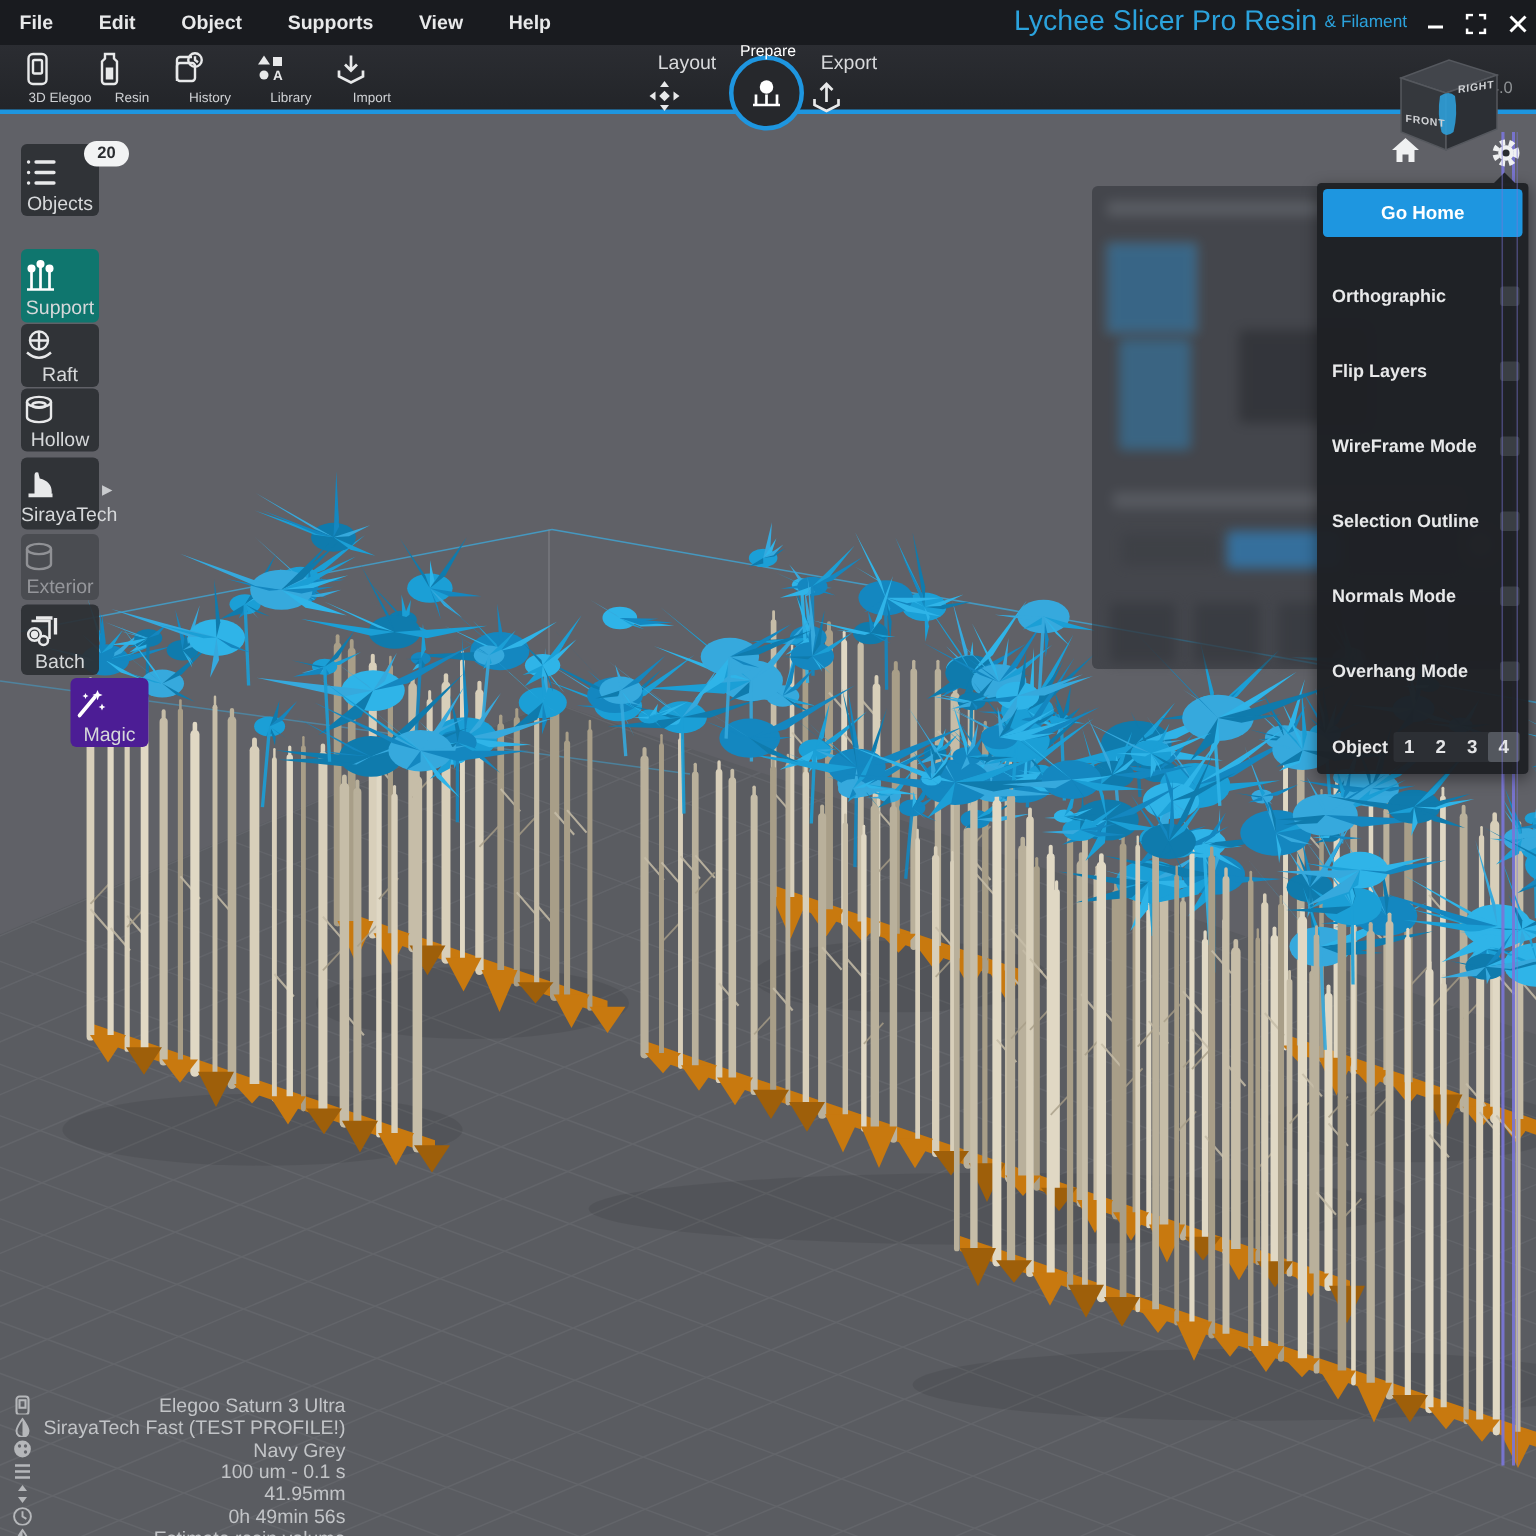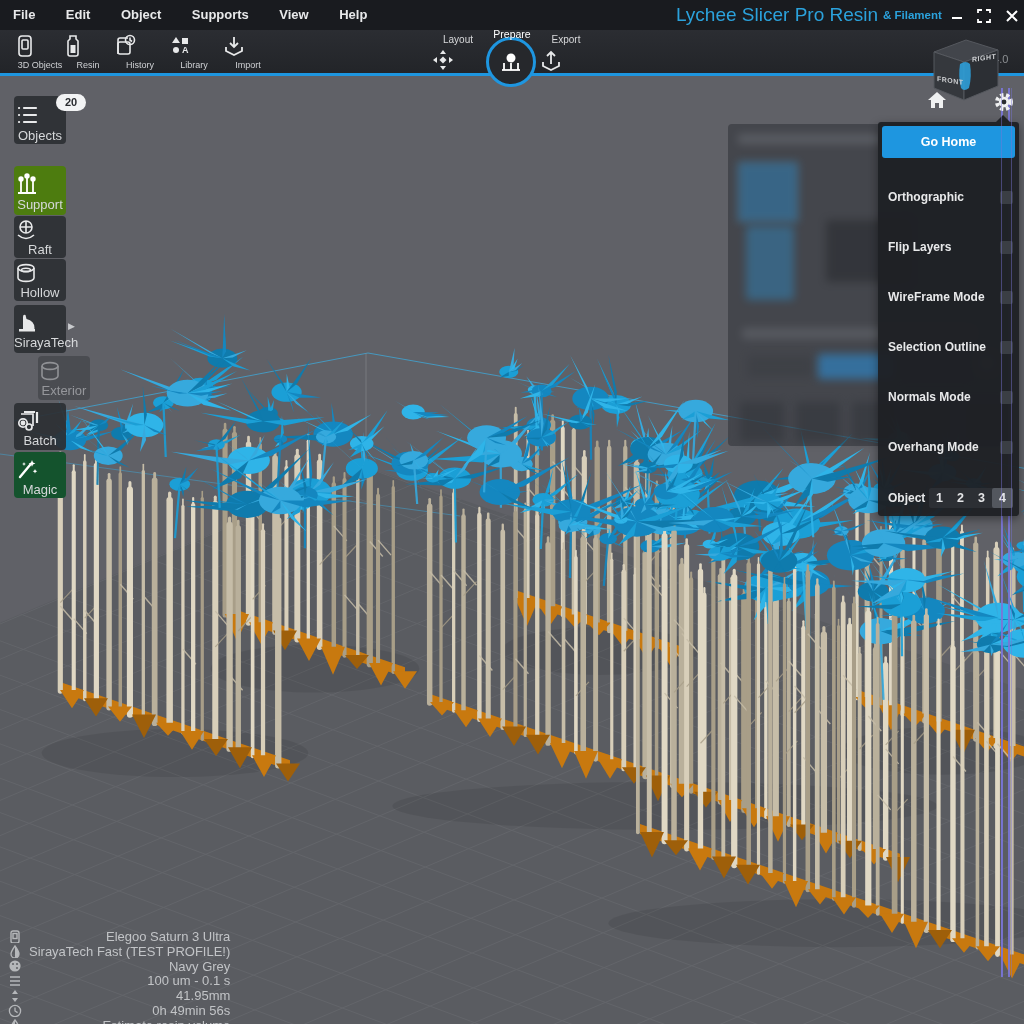--- a/index.html
+++ b/index.html
@@ -2,42 +2,42 @@
 <html><head>
 <meta charset="utf-8">
 <style>
   html,body{margin:0;padding:0;width:1024px;height:1024px;overflow:hidden;background:#606167;
     font-family:"Liberation Sans", sans-serif; -webkit-font-smoothing:antialiased;}
   .abs{position:absolute;}
   
   #menubar{left:0;top:0;width:1024px;height:30px;background:#191b1f;z-index:10;}
   .menu-item{display:inline-block;color:#e8e9ea;font-size:13px;font-weight:700;padding:7px 13px 0 13px;cursor:default;}
   #apptitle{left:676px;top:4px;font-size:19px;color:#2ba2dc;z-index:11;white-space:nowrap;}
-  #apptitle-suffix{font-size:11.5px;font-weight:700;vertical-align:2px;margin-left:5px;text-align:center;}
+  #apptitle-suffix{font-size:11.5px;font-weight:400;vertical-align:2px;margin-left:5px;text-align:center;}
   .winbtn{top:7px;width:18px;height:18px;z-index:12;display:flex;align-items:center;justify-content:center;}
   #toolbar{left:0;top:30px;width:1024px;height:46px;background:linear-gradient(#2b2d32,#222428);z-index:10;}
   #toolbar-accent{left:0;top:73px;width:1024px;height:3px;background:#1e96e0;z-index:10;}
   .tool-btn{top:34px;width:52px;height:40px;text-align:center;z-index:11;}
   .tool-btn .lbl{display:block;margin-top:2px;font-size:9px;color:#cfd1d4;}
   .tab{z-index:11;text-align:center;width:56px;}
-  .tab .lbl{font-size:10px;color:#d8d9db;display:block;}
+  .tab .lbl{font-size:13px;color:#d8d9db;display:block;}
   #tab-prepare-circle{left:486px;top:37px;width:44px;height:44px;border-radius:50%;
      background:#26282c;border:3px solid #1e96e0;z-index:12;display:flex;align-items:center;justify-content:center;}
   #prepare-label{left:489px;top:28px;width:46px;text-align:center;font-size:10.5px;color:#fff;z-index:13;}
   
   #viewcube{left:922px;top:34px;z-index:13;}
   .cubelabel{font-size:7px;fill:#d0d2d5;font-weight:700;letter-spacing:.5px;}
   #home-btn{left:926px;top:90px;z-index:13;}
   #gear-btn{left:992px;top:90px;z-index:14;}
   
   .side-btn{left:14px;width:52px;background:rgba(44,47,52,.93);border-radius:4px;text-align:center;z-index:12;color:#d6d8da;}
   .side-btn .lbl{display:block;font-size:13px;padding-bottom:4px;color:#d6d8da;}
-  .side-btn.active{background:#4d7c0f;}
-  .side-btn.magic{background:#14532d;}
-  .side-btn.disabled{opacity:.45;margin-left:24px;}
+  .side-btn.active{background:#0f766e;}
+  .side-btn.magic{background:#4c1d95;margin-left:33px;}
+  .side-btn.disabled{opacity:.45;}
   #objects-badge{left:56px;top:94px;min-width:22px;height:17px;background:#f2f3f4;color:#2a2c30;
      font-size:11px;font-weight:700;border-radius:9px;text-align:center;line-height:17px;padding:0 4px;z-index:13;}
   .vis-arrow{position:absolute;right:-9px;top:16px;color:#c9cbce;font-size:9px;}
   
   #faded-panel{left:728px;top:124px;width:282px;height:322px;background:rgba(40,43,49,.5);border-radius:4px;z-index:11;}
   #faded-panel .blur{position:absolute;filter:blur(4px);}
   
   #view-menu{left:878px;top:122px;width:141px;background:rgba(30,32,36,.96);border-radius:3px;z-index:15;padding-bottom:6px;
      box-shadow:0 3px 10px rgba(0,0,0,.4);}
   #view-menu .notch{position:absolute;top:-7px;left:118px;width:0;height:0;border-left:7px solid transparent;
@@ -1586,21 +1586,21 @@
 <div class="abs" style="left:984px;top:53px;font-size:11px;color:#8d9093;z-index:11">5.4.0</div>
 
 <div id="toolbar" class="abs"></div>
 <div id="toolbar-accent" class="abs"></div>
 
 <div class="abs tool-btn" style="left:14px">
   <svg width="22" height="24" fill="none" stroke="#e8e9ea" stroke-width="1.6">
     <rect x="5" y="2" width="12" height="20" rx="3"></rect>
       <rect x="8" y="6" width="6" height="9" rx="1"></rect>
     </svg>
-  <span class="lbl">3D Objects</span>
+  <span class="lbl">3D Elegoo</span>
 </div>
 <div class="abs tool-btn" style="left:62px">
   <svg width="22" height="24" fill="none" stroke="#e8e9ea" stroke-width="1.6">
     <path d="M8,2 h6 v3 l2,2 v13 a2,2 0 0 1 -2,2 h-6 a2,2 0 0 1 -2,-2 v-13 l2,-2 z"></path>
       <rect x="8.5" y="11" width="5" height="8" fill="#e8e9ea" stroke="none"></rect>
     </svg>
   <span class="lbl">Resin</span>
 </div>
 <div class="abs tool-btn" style="left:114px">
   <svg width="24" height="24" fill="none" stroke="#e8e9ea" stroke-width="1.6">

